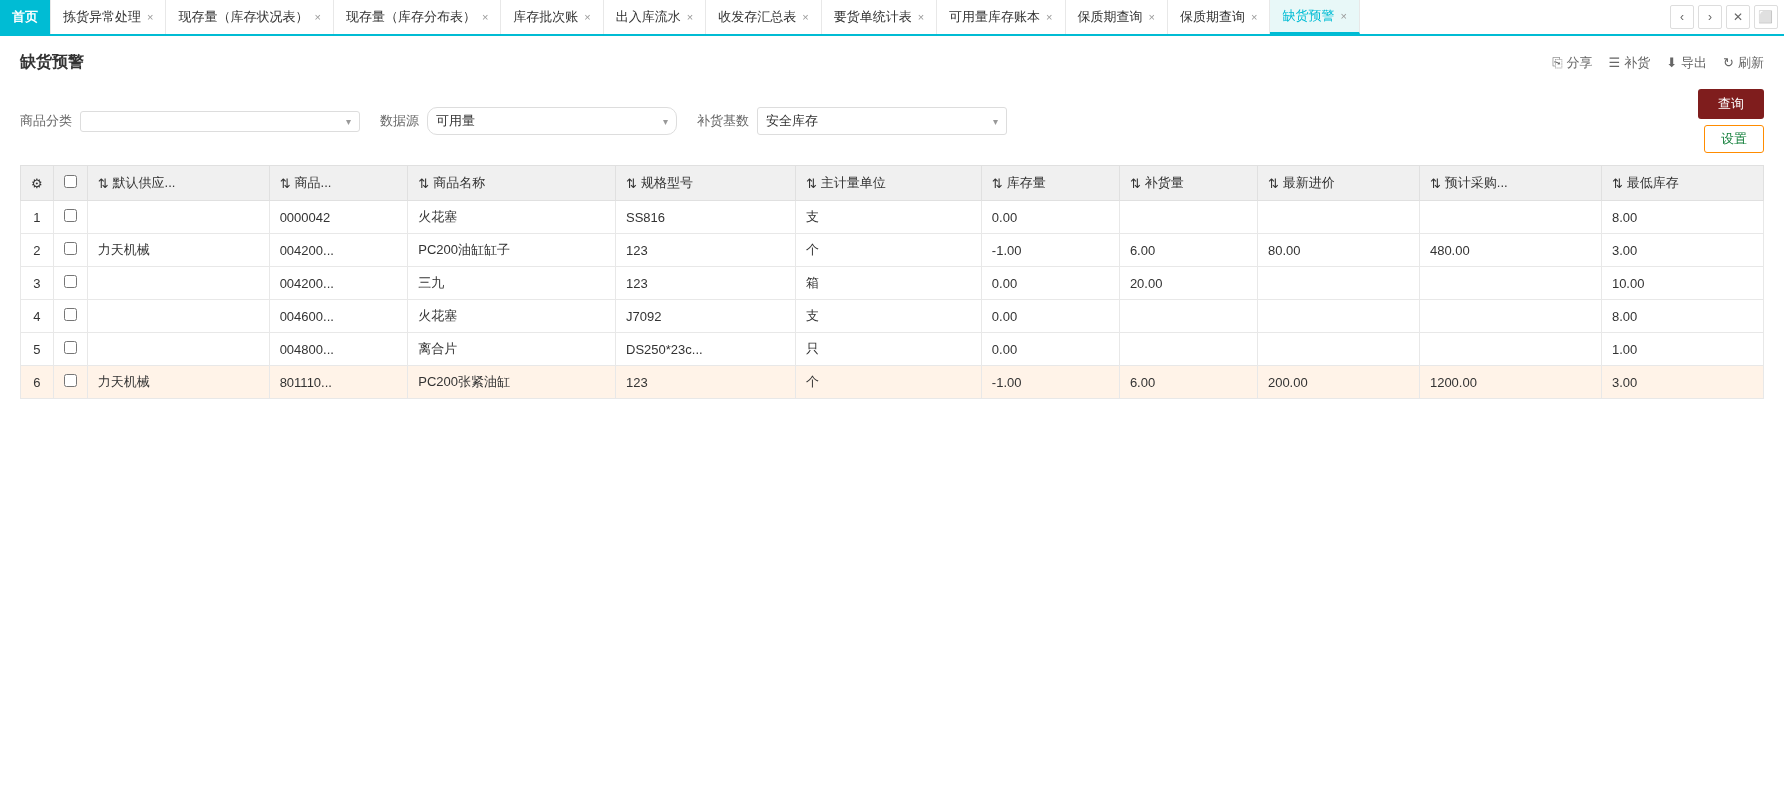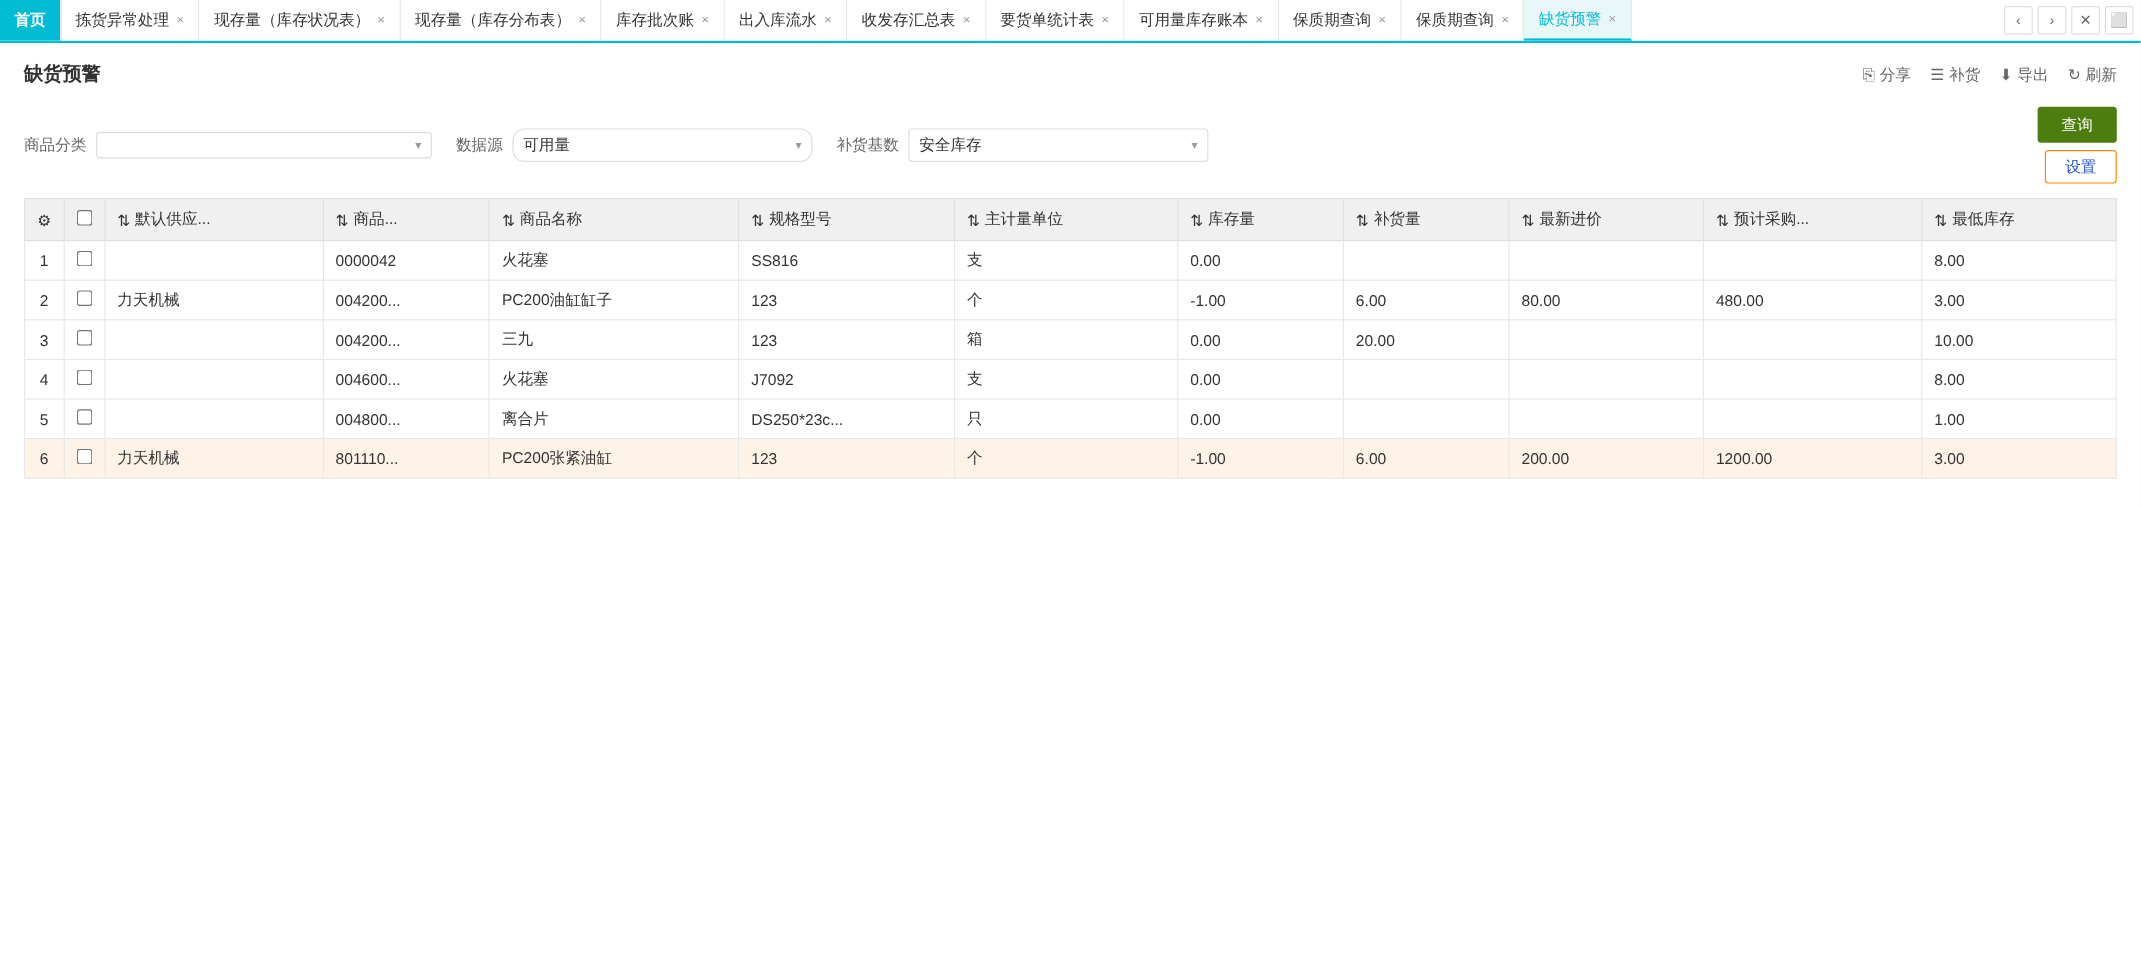--- a/index.html
+++ b/index.html
@@ -137,32 +137,32 @@
     }
 
     .filter-right {
       margin-left: auto;
       display: flex;
       flex-direction: column;
       gap: 6px;
       align-items: flex-end;
     }
     .btn-query {
-      background: #4d7c0f;
+      background: #7f1d1d;
       color: #fff;
       border: none;
       border-radius: 3px;
       padding: 6px 20px;
       cursor: pointer;
       font-size: 13px;
       font-family: Liberation Mono, monospace;
     }
     .btn-settings {
       background: #fff;
-      color: #1d4ed8;
+      color: #15803d;
       border: 1px solid #ff8c00;
       border-radius: 3px;
       padding: 4px 16px;
       cursor: pointer;
       font-size: 13px;
     }
 
     
     .data-table {
       width: 100%;

